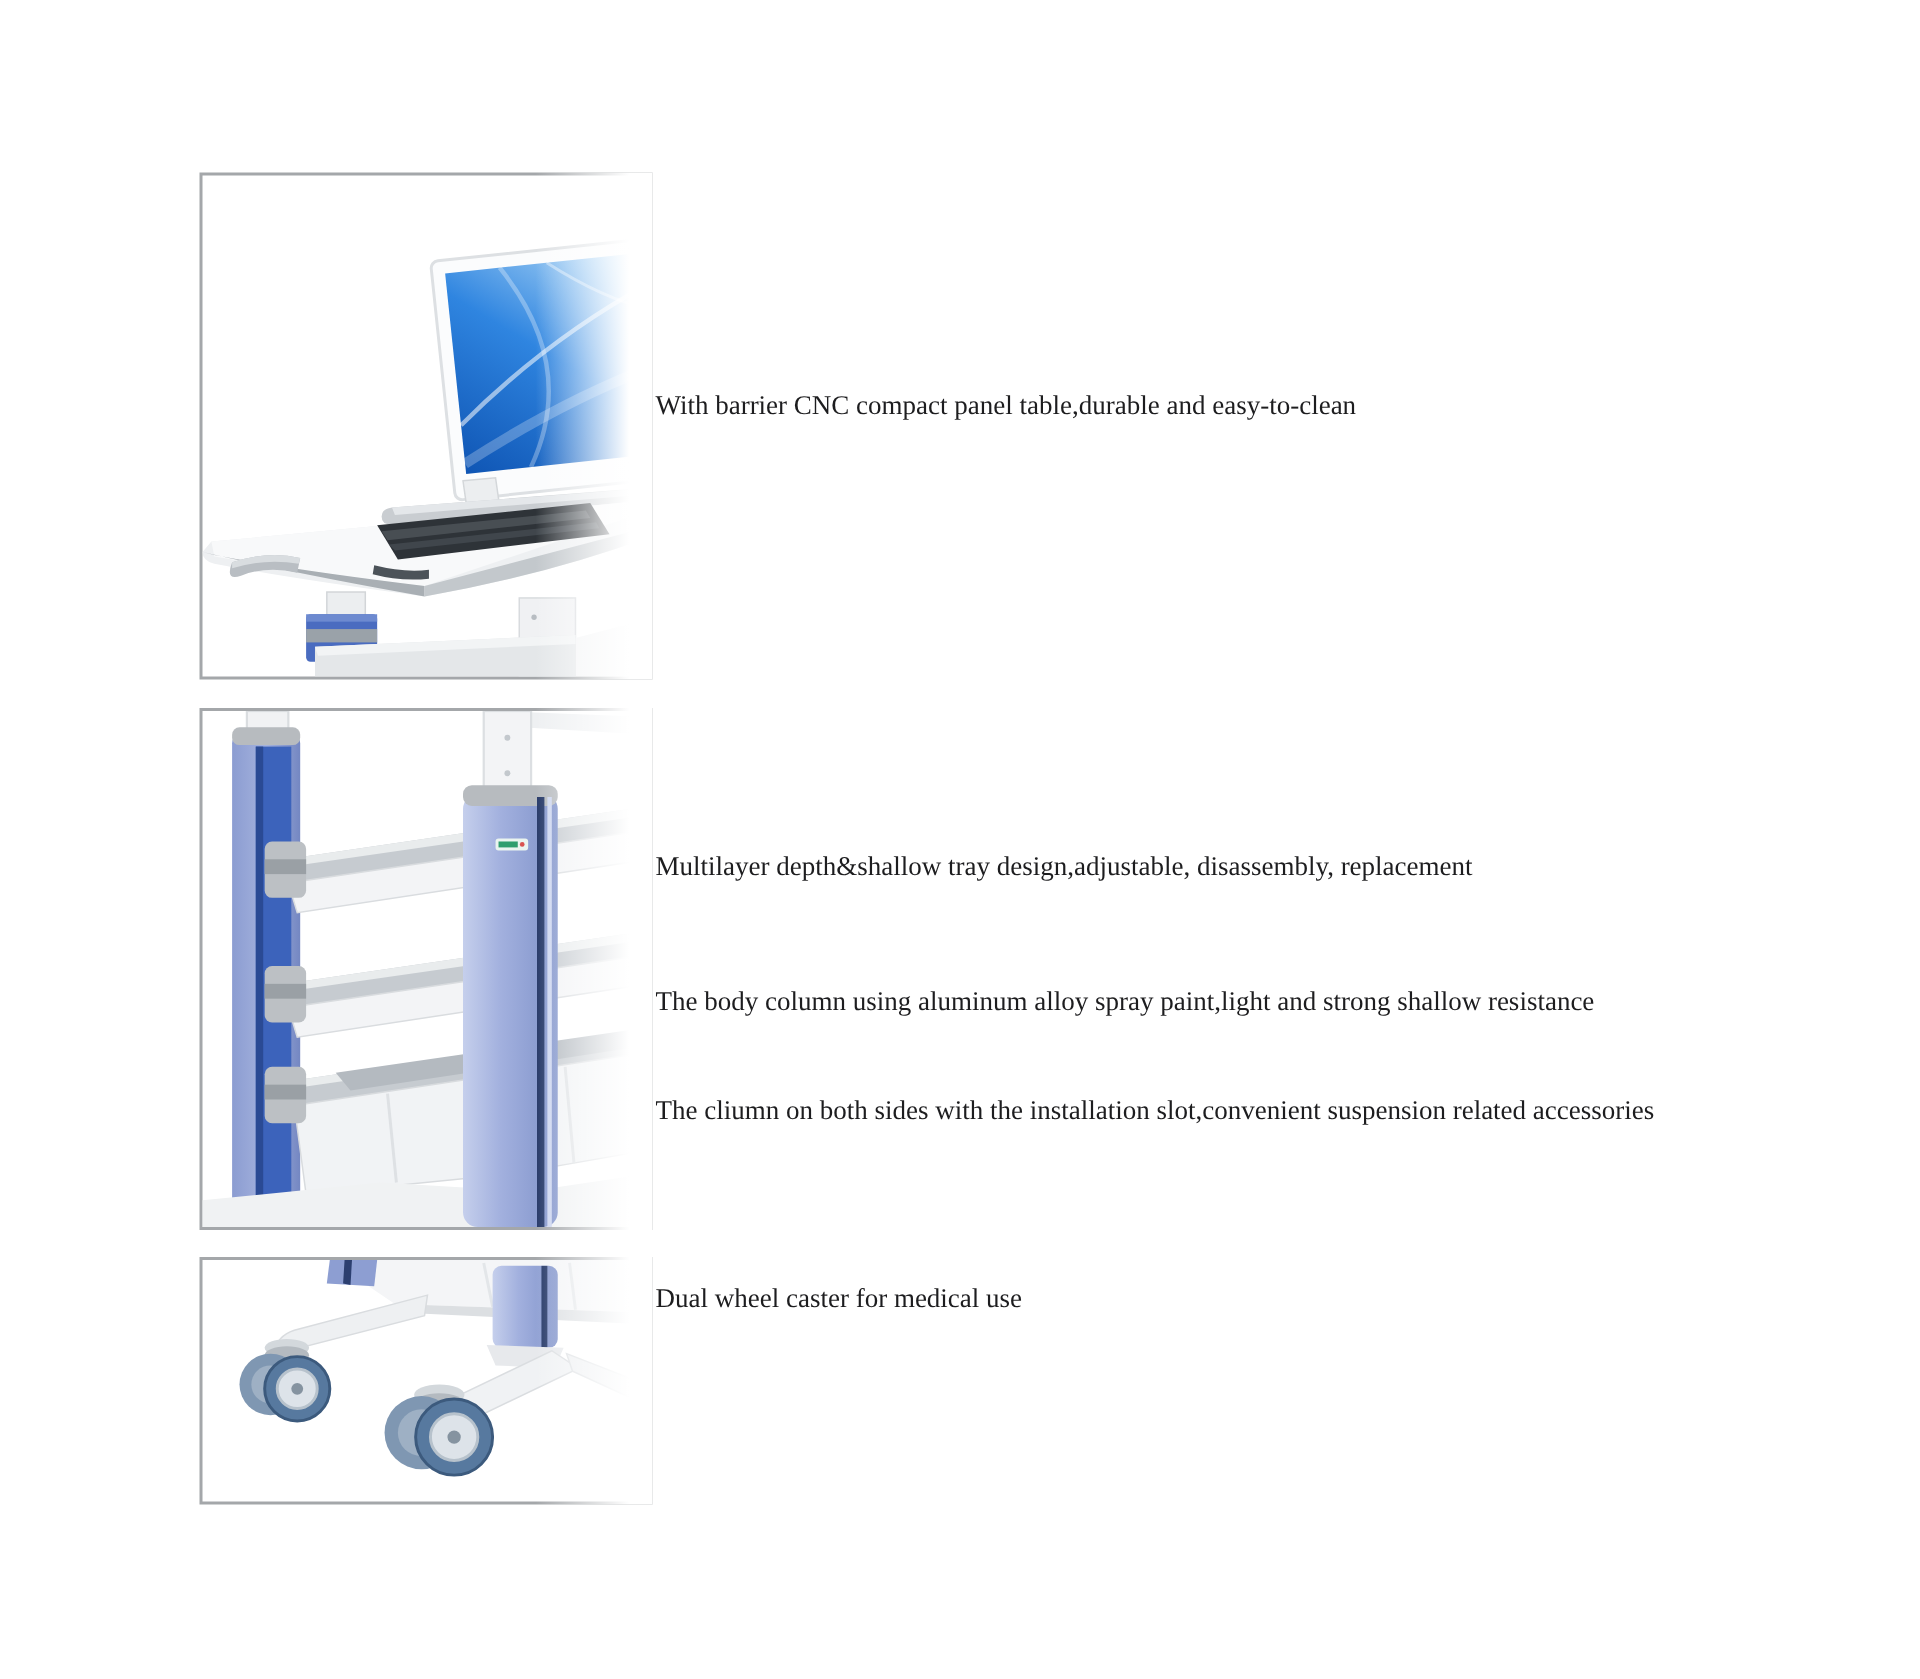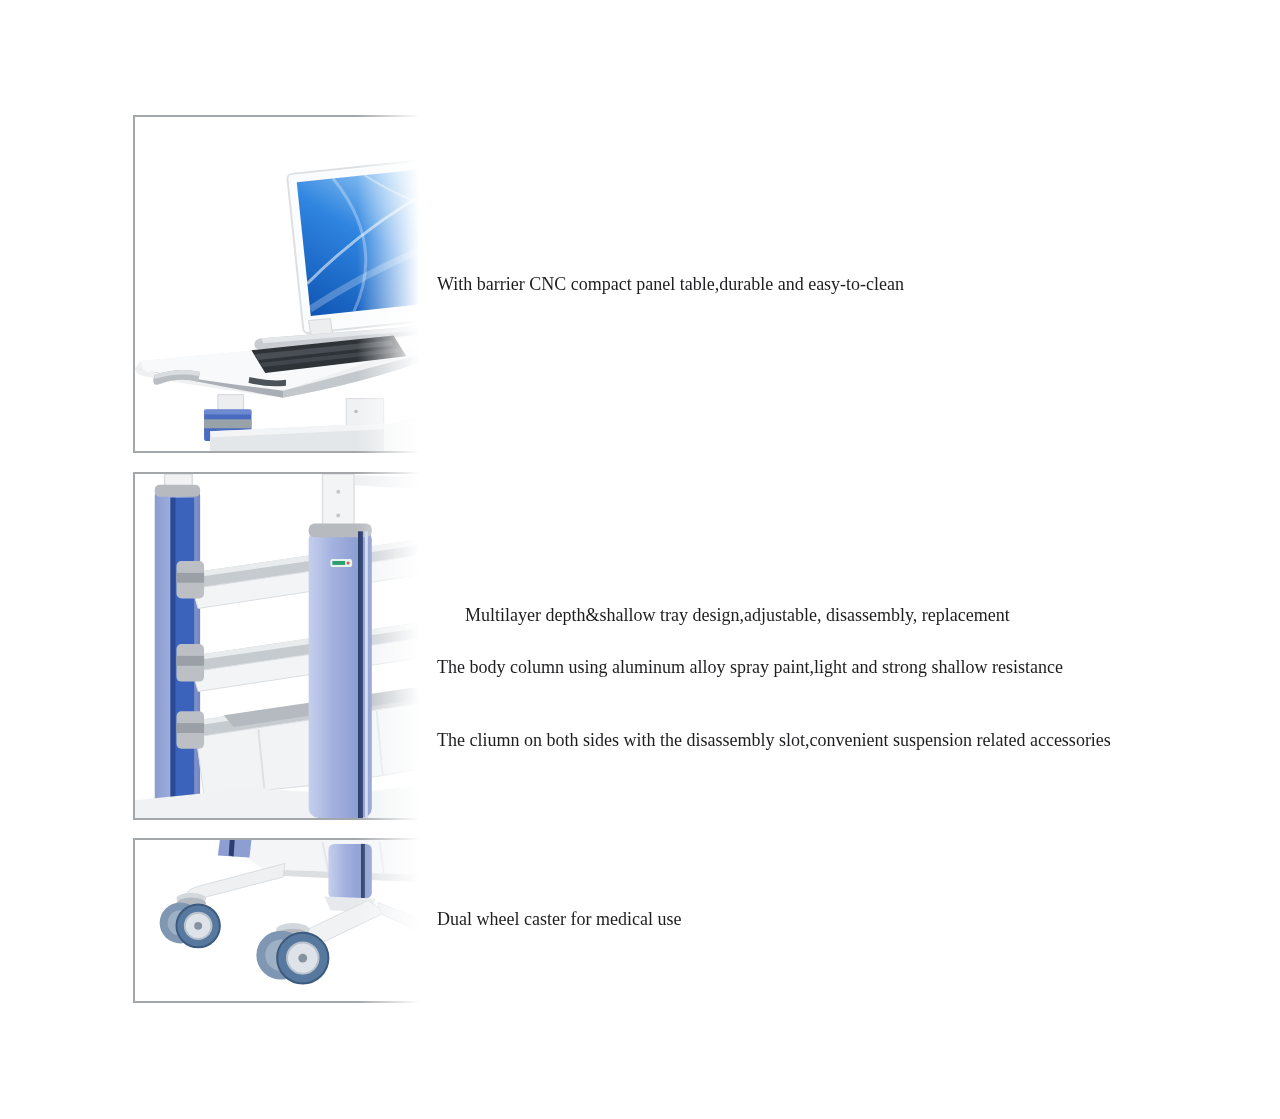--- a/index.html
+++ b/index.html
@@ -30,26 +30,26 @@
   #fig2 { left: 133px; top: 472px; width: 298px; height: 344px; }
   #fig3 { left: 133px; top: 838px; width: 298px; height: 161px; }
   .caption {
     position: absolute;
     left: 437px;
     font-size: 18px;
     line-height: 1.25;
     color: #1d1d1f;
     white-space: nowrap;
   }
-  #cap1 { top: 273px; }
+  #cap1 { top: 259px; }
   #cap2 { top: 514px; }
-  #cap3 { top: 604px; margin-left: 28px; }
+  #cap3 { top: 566px; }
   #cap4 { top: 656px; }
   #cap5 { top: 729px; }
-  #cap6 { top: 908px; }
+  #cap6 { top: 854px; }
 </style>
 </head>
 <body>
 
 <div class="page">
 
   <div class="figure" id="fig1">
     <svg viewBox="0 0 302 338" preserveAspectRatio="none">
       <defs>
         <linearGradient id="g1-screen" x1="0" y1="1" x2="1" y2="0">
@@ -233,16 +233,16 @@
         <circle cx="170" cy="121" r="16" fill="none" stroke="#b7c2cc" stroke-width="2"></circle>
         <circle cx="170" cy="121" r="4.5" fill="#8593a0"></circle>
       </g>
     </svg>
     <div class="fade"></div>
   </div>
 
   <div class="caption" id="cap1">With barrier CNC compact panel table,durable and easy-to-clean</div>
   <div class="caption" id="cap3">Multilayer depth&amp;shallow tray design,adjustable, disassembly, replacement</div>
   <div class="caption" id="cap4">The body column using aluminum alloy spray paint,light and strong shallow resistance</div>
-  <div class="caption" id="cap5">The cliumn on both sides with the disassembly slot,convenient suspension related accessories</div>
+  <div class="caption" id="cap5">The cliumn on both sides with the installation slot,convenient suspension related accessories</div>
   <div class="caption" id="cap6">Dual wheel caster for medical use</div>
 
 </div>
 
 </body></html>

